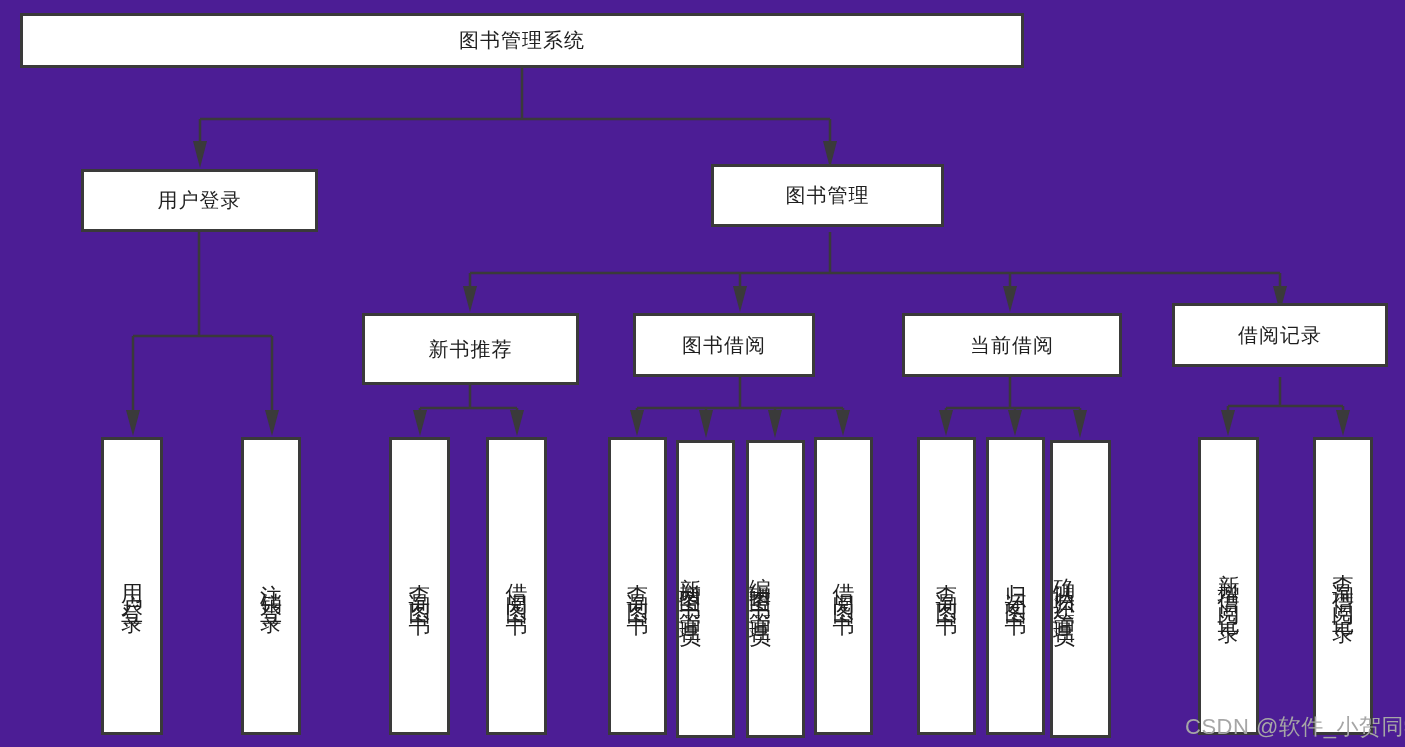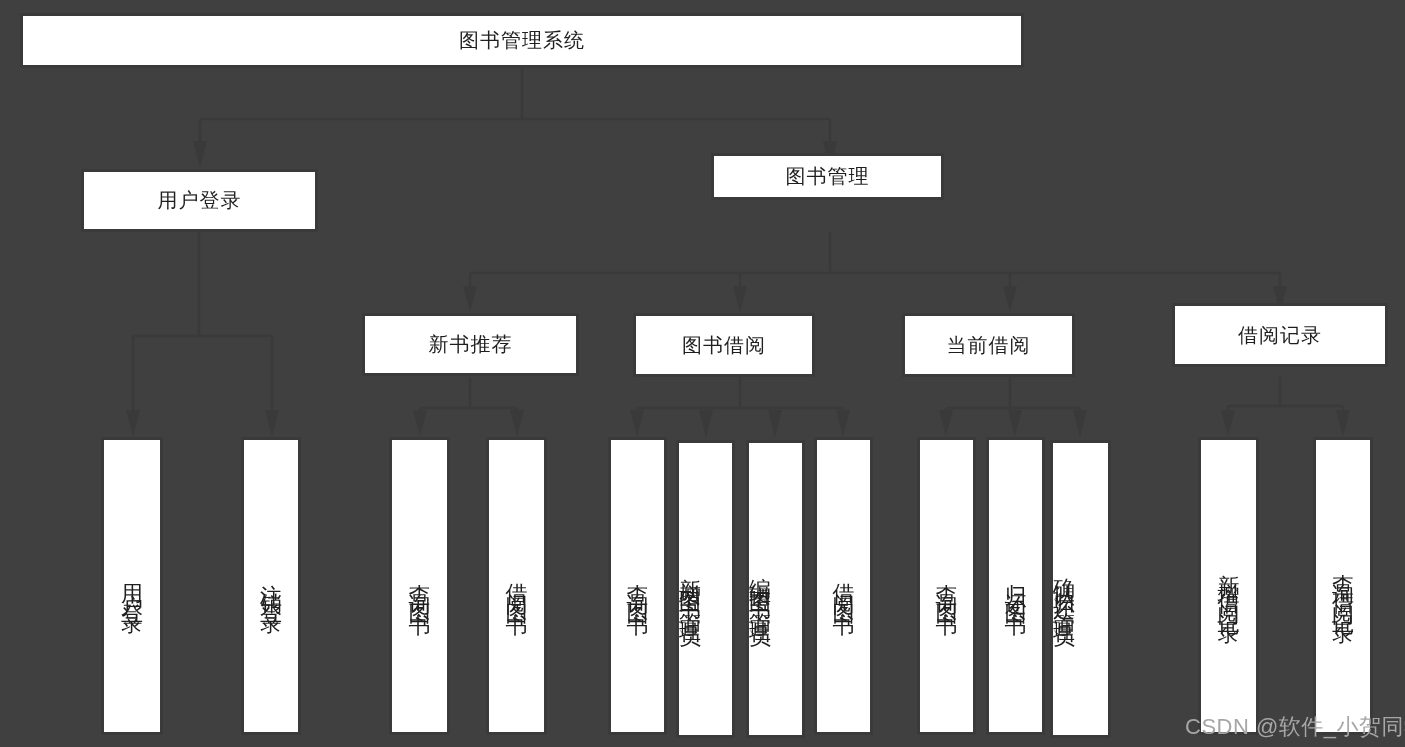--- a/index.html
+++ b/index.html
@@ -1,21 +1,21 @@
 <!DOCTYPE html>
 <html><head>
 <meta charset="utf-8">
 <style>
   html, body { margin: 0; padding: 0; background: #ffffff; }
   body { font-family: "Liberation Sans", sans-serif; }
   #stage {
     position: relative;
     width: 1405px;
     height: 747px;
-    background: #404040;
+    background: #4c1d95;
     overflow: hidden;
   }
   svg.wires {
     position: absolute;
     left: 0; top: 0;
     width: 1405px; height: 747px;
     z-index: 1;
   }
   .box {
     position: absolute;
@@ -109,31 +109,31 @@
     </g>
   </svg>
 
   <div class="box h" style="left:20px;top:13px;width:1004px;height:55px">
     <span>图书管理系统</span>
   </div>
 
   <div class="box h" style="left:81px;top:169px;width:237px;height:63px">
     <span>用户登录</span>
   </div>
-  <div class="box h" style="left:711px;top:153px;width:233px;height:47px">
+  <div class="box h" style="left:711px;top:164px;width:233px;height:63px">
     <span>图书管理</span>
   </div>
 
-  <div class="box h" style="left:362px;top:313px;width:217px;height:63px">
+  <div class="box h" style="left:362px;top:313px;width:217px;height:72px">
     <span>新书推荐</span>
   </div>
   <div class="box h" style="left:633px;top:313px;width:182px;height:64px">
     <span>图书借阅</span>
   </div>
-  <div class="box h" style="left:902px;top:313px;width:173px;height:64px">
+  <div class="box h" style="left:902px;top:313px;width:220px;height:64px">
     <span>当前借阅</span>
   </div>
   <div class="box h" style="left:1172px;top:303px;width:216px;height:64px">
     <span>借阅记录</span>
   </div>
 
   <div class="box v" style="left:101px;top:437px;width:62px;height:298px">
     <span class="vtext">用户登录</span>
   </div>
   <div class="box v" style="left:241px;top:437px;width:60px;height:298px">

